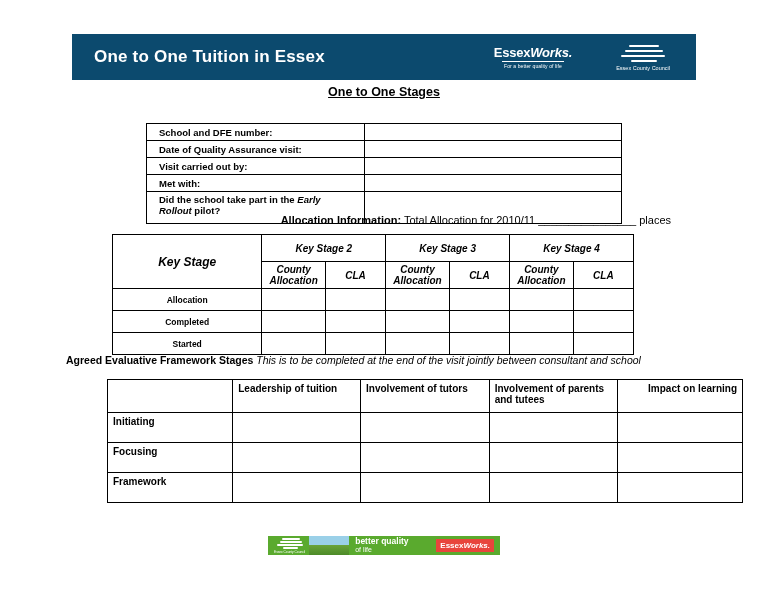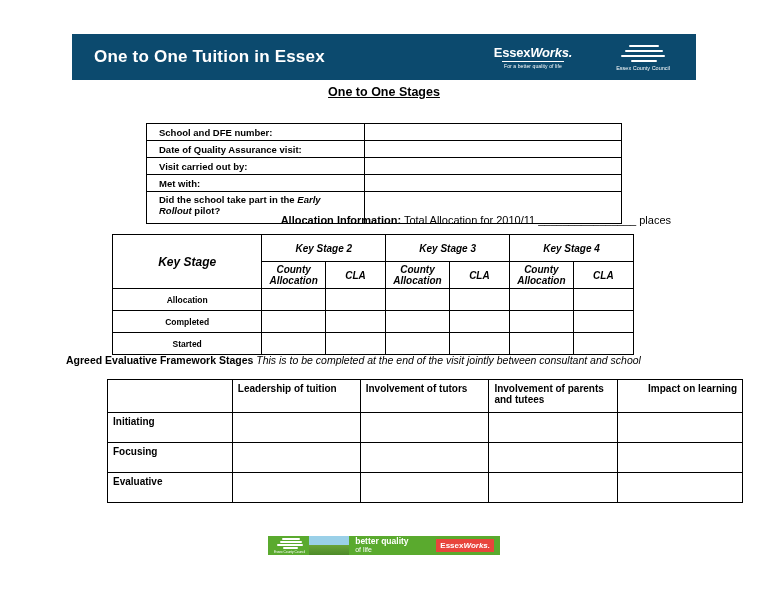--- a/index.html
+++ b/index.html
@@ -429,21 +429,21 @@
       <td class="blank"></td>
     </tr>
     <tr>
       <td class="stage">Focusing</td>
       <td class="blank"></td>
       <td class="blank"></td>
       <td class="blank"></td>
       <td class="blank"></td>
     </tr>
     <tr>
-      <td class="stage">Evaluative</td>
+      <td class="stage">Framework</td>
       <td class="blank"></td>
       <td class="blank"></td>
       <td class="blank"></td>
       <td class="blank"></td>
     </tr>
   </tbody>
     </table>
 
   <div class="footer-strip">
     <div class="footer-ecc">

